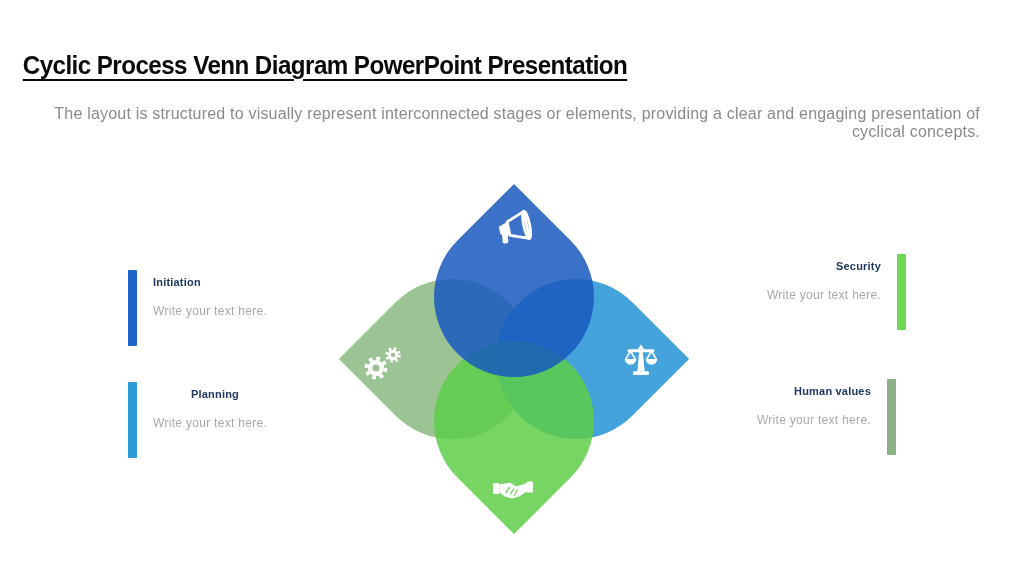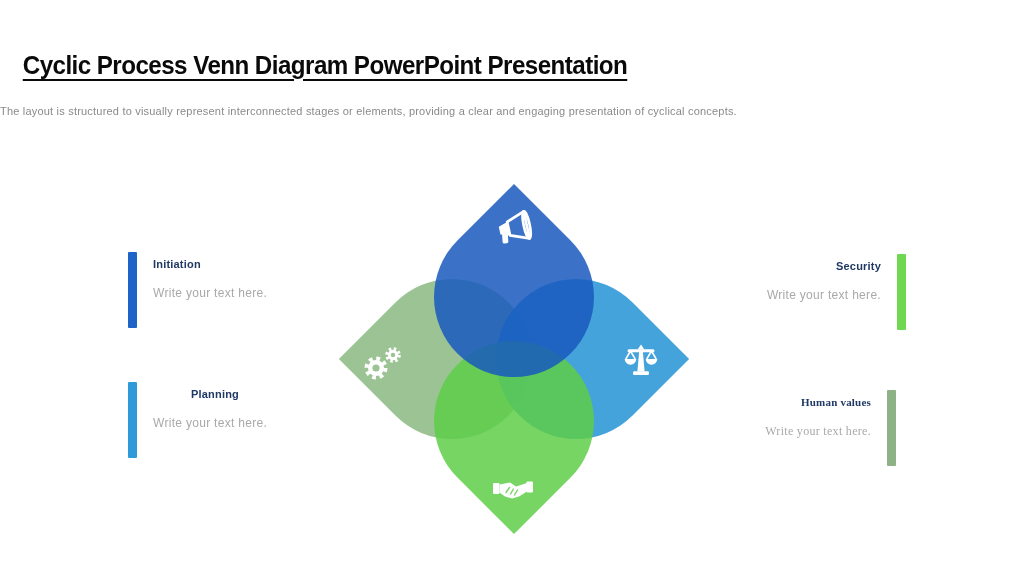--- a/index.html
+++ b/index.html
@@ -13,33 +13,33 @@
     display:inline-block;
     font-size:26px; font-weight:700; color:#0a0a0a;
     letter-spacing:-0.6px;
     transform:scaleX(0.93);
     text-decoration:underline;
     text-decoration-thickness:2px;
     text-underline-offset:5px;
   }
   .slide-subtitle {
     position:absolute; top:105px; left:0; width:980px;
-    text-align:left; font-size:11px; letter-spacing:0.2px;
+    text-align:right; font-size:16px; letter-spacing:0.2px;
   }
 
   
   .venn-svg { position:absolute; left:0; top:0; width:1024px; height:576px; }
 
   
   .block { position:absolute; display:flex; gap:16px; }
   .block.right { flex-direction:row-reverse; text-align:right; }
-  .blk-initiation { left:128px; top:252px; }
+  .blk-initiation { left:128px; top:270px; }
   .blk-planning   { left:128px; top:382px; }
   .blk-security   { right:118px; top:254px;justify-content:flex-end; }
-  .blk-human      { right:128px; top:390px;font-family:Liberation Serif, serif; }
+  .blk-human      { right:128px; top:379px; }
   .accent-bar { width:9px; height:76px; border-radius:1px; flex:0 0 auto; }
   .btexts { width:124px; }
   .block-label { font-size:11px; font-weight:700; letter-spacing:0.2px; margin-top:6px; }
   .block-placeholder { font-size:12px; line-height:21px; letter-spacing:0.3px; margin-top:13px; }
 </style>
 </head>
 <body>
 
 <div class="stage">
 

